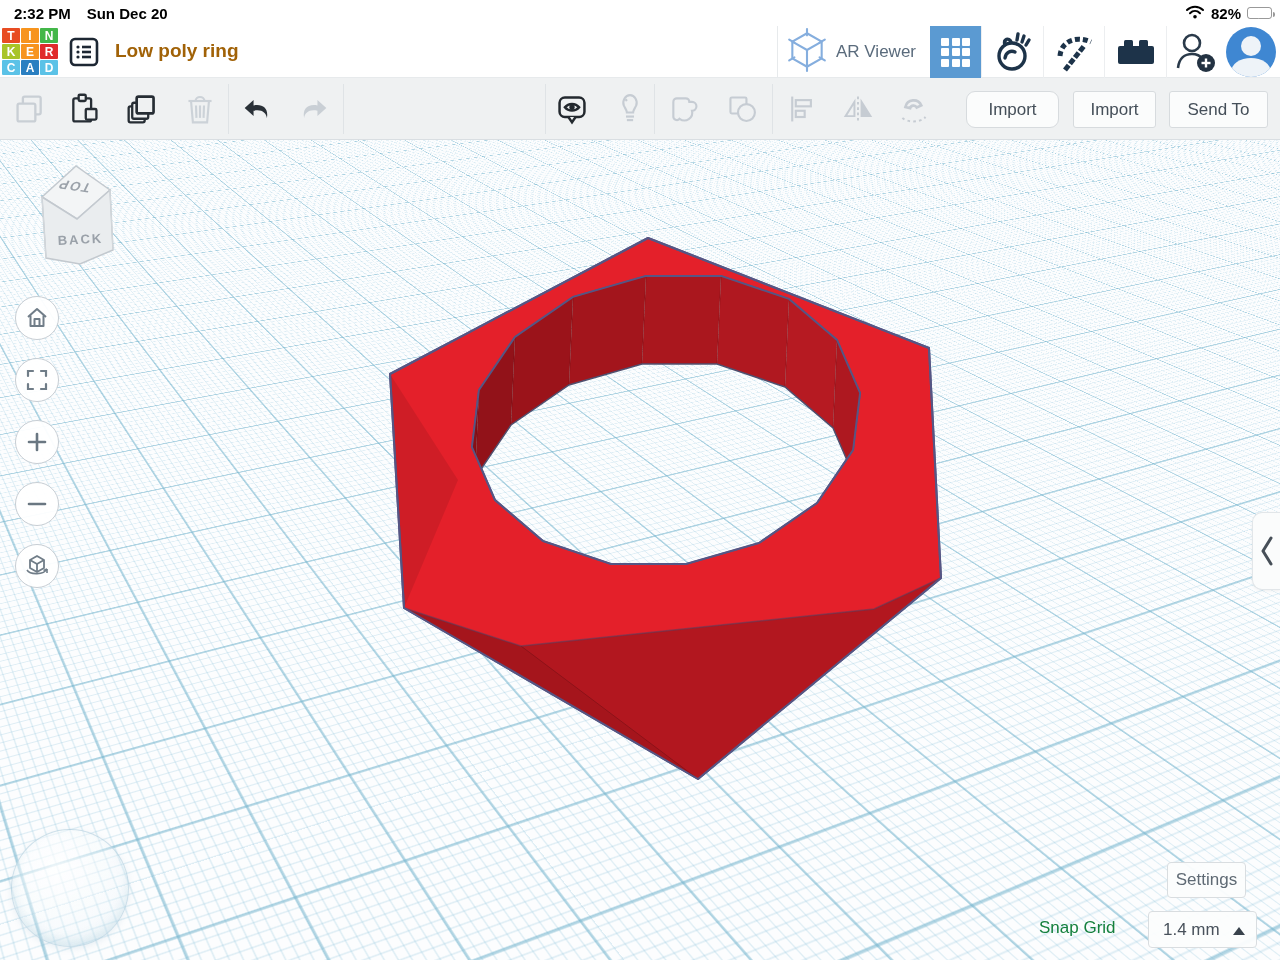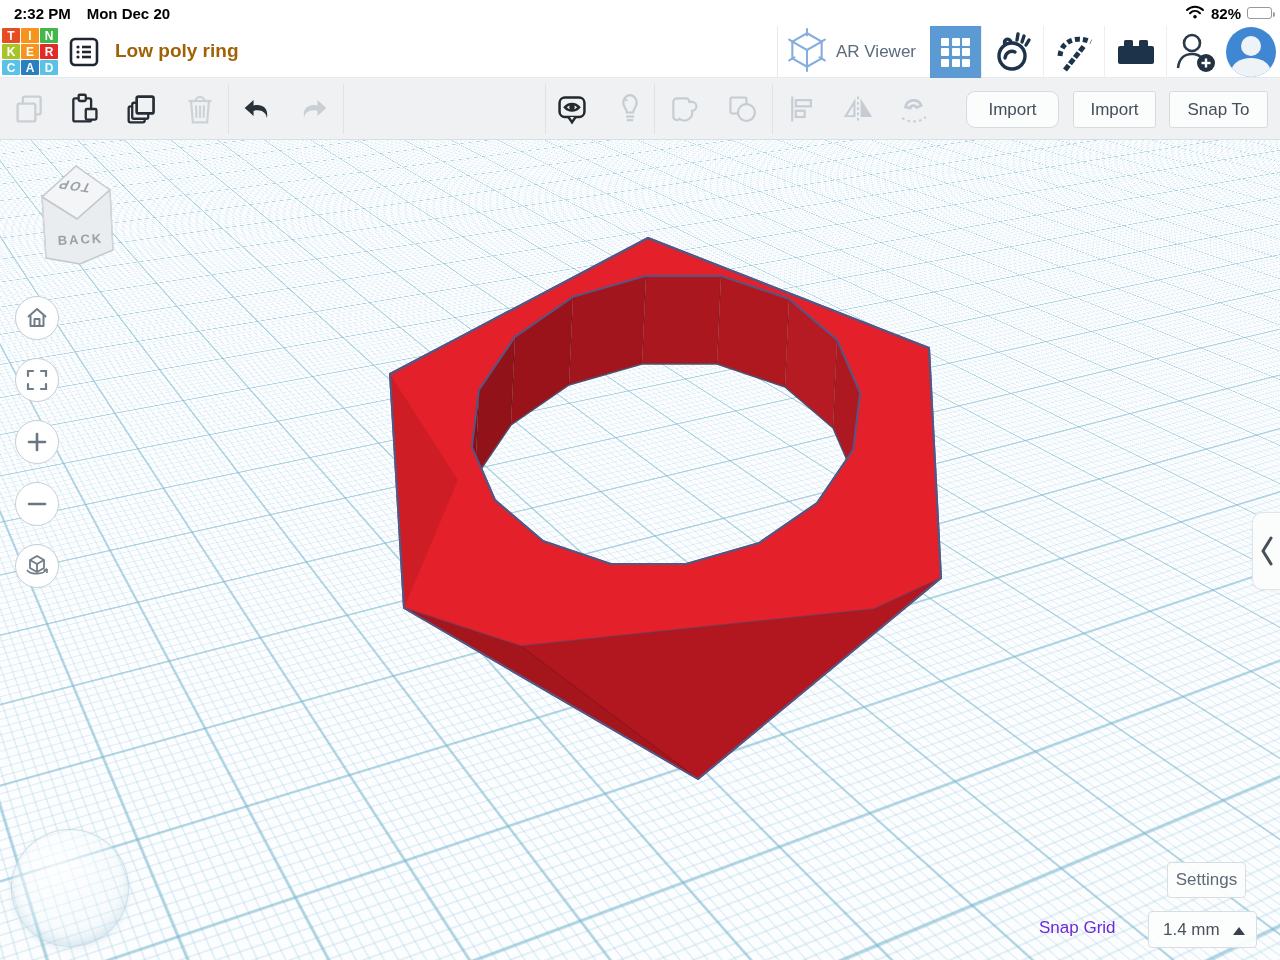--- a/index.html
+++ b/index.html
@@ -80,36 +80,36 @@
     border:1px solid #e2e6e9; border-right:none; border-radius:10px 0 0 10px; z-index:8;
     display:flex; align-items:center; justify-content:center; box-shadow:0 1px 3px rgba(0,0,0,.06); }
 
   .puck { position:absolute; left:11px; top:689px; width:118px; height:118px; border-radius:50%; z-index:8;
     background:radial-gradient(circle at 38% 32%, rgba(255,255,255,.75), rgba(235,246,251,.25) 60%, rgba(205,228,240,.35));
     border:1px solid rgba(170,200,216,.55); box-shadow:inset 0 -6px 10px rgba(150,190,210,.25), 0 2px 6px rgba(120,160,185,.15); }
 
   .settings-btn { position:absolute; left:1167px; top:722px; width:79px; height:36px; z-index:8;
     background:rgba(252,253,253,.95); border:1px solid #d9dde0; border-radius:4px;
     font-size:17px; color:#5f6a74; display:flex; align-items:center; justify-content:center; }
-  .snap-label { position:absolute; left:1039px; top:778px; font-size:17px; color:#6d28d9; z-index:8; }
+  .snap-label { position:absolute; left:1039px; top:778px; font-size:17px; color:#15803d; z-index:8; }
   .snap-dd { position:absolute; left:1148px; top:771px; width:109px; height:37px; z-index:8;
     background:rgba(252,253,253,.95); border:1px solid #d9dde0; border-radius:4px;
     display:flex; align-items:center; }
   .snap-val { font-size:17px; color:#49525c; margin-left:14px; }
   .snap-tri { position:absolute; right:11px; top:15px; width:0; height:0;
     border-left:6px solid transparent; border-right:6px solid transparent; border-bottom:8px solid #39424c; }
 </style>
 </head>
 <body>
 
 <div class="app">
 
   <div class="statusbar">
     <span class="sb-time">2:32 PM</span>
-    <span class="sb-date">Mon Dec 20</span>
+    <span class="sb-date">Sun Dec 20</span>
     <div class="sb-right">
       <span>
         <svg width="20" height="16" viewBox="0 0 20 16">
             <path d="M2 6 C6.5 1.5 13.5 1.5 18 6" fill="none" stroke="#000" stroke-width="2" stroke-linecap="round"></path>
             <path d="M5 9.2 C8 6.3 12 6.3 15 9.2" fill="none" stroke="#000" stroke-width="2" stroke-linecap="round"></path>
             <circle cx="10" cy="12.8" r="1.8" fill="#000"></circle>
           </svg>
       </span>
       <span>82%</span>
       <span class="battery">
@@ -314,21 +314,21 @@
         </g>
       </svg>
 
     <div class="tb-btn b-import">
         <span>Import</span>
       </div>
     <div class="tb-btn b-export">
         <span>Import</span>
       </div>
     <div class="tb-btn b-sendto">
-        <span>Snap To</span>
+        <span>Send To</span>
       </div>
   </div>
 
   <div class="canvas">
     <div class="plane"></div>
 
     <svg class="model-svg" width="1280" height="820" viewBox="0 0 1280 820">
       <defs>
         <clipPath id="holeClip">
           <polygon points="860,253 853,310 817,363 759,403 686,424 611,424 543,401 495,360 472,307 479,250 515,197 573,157 646,136 721,136 789,159 837,200"></polygon>

